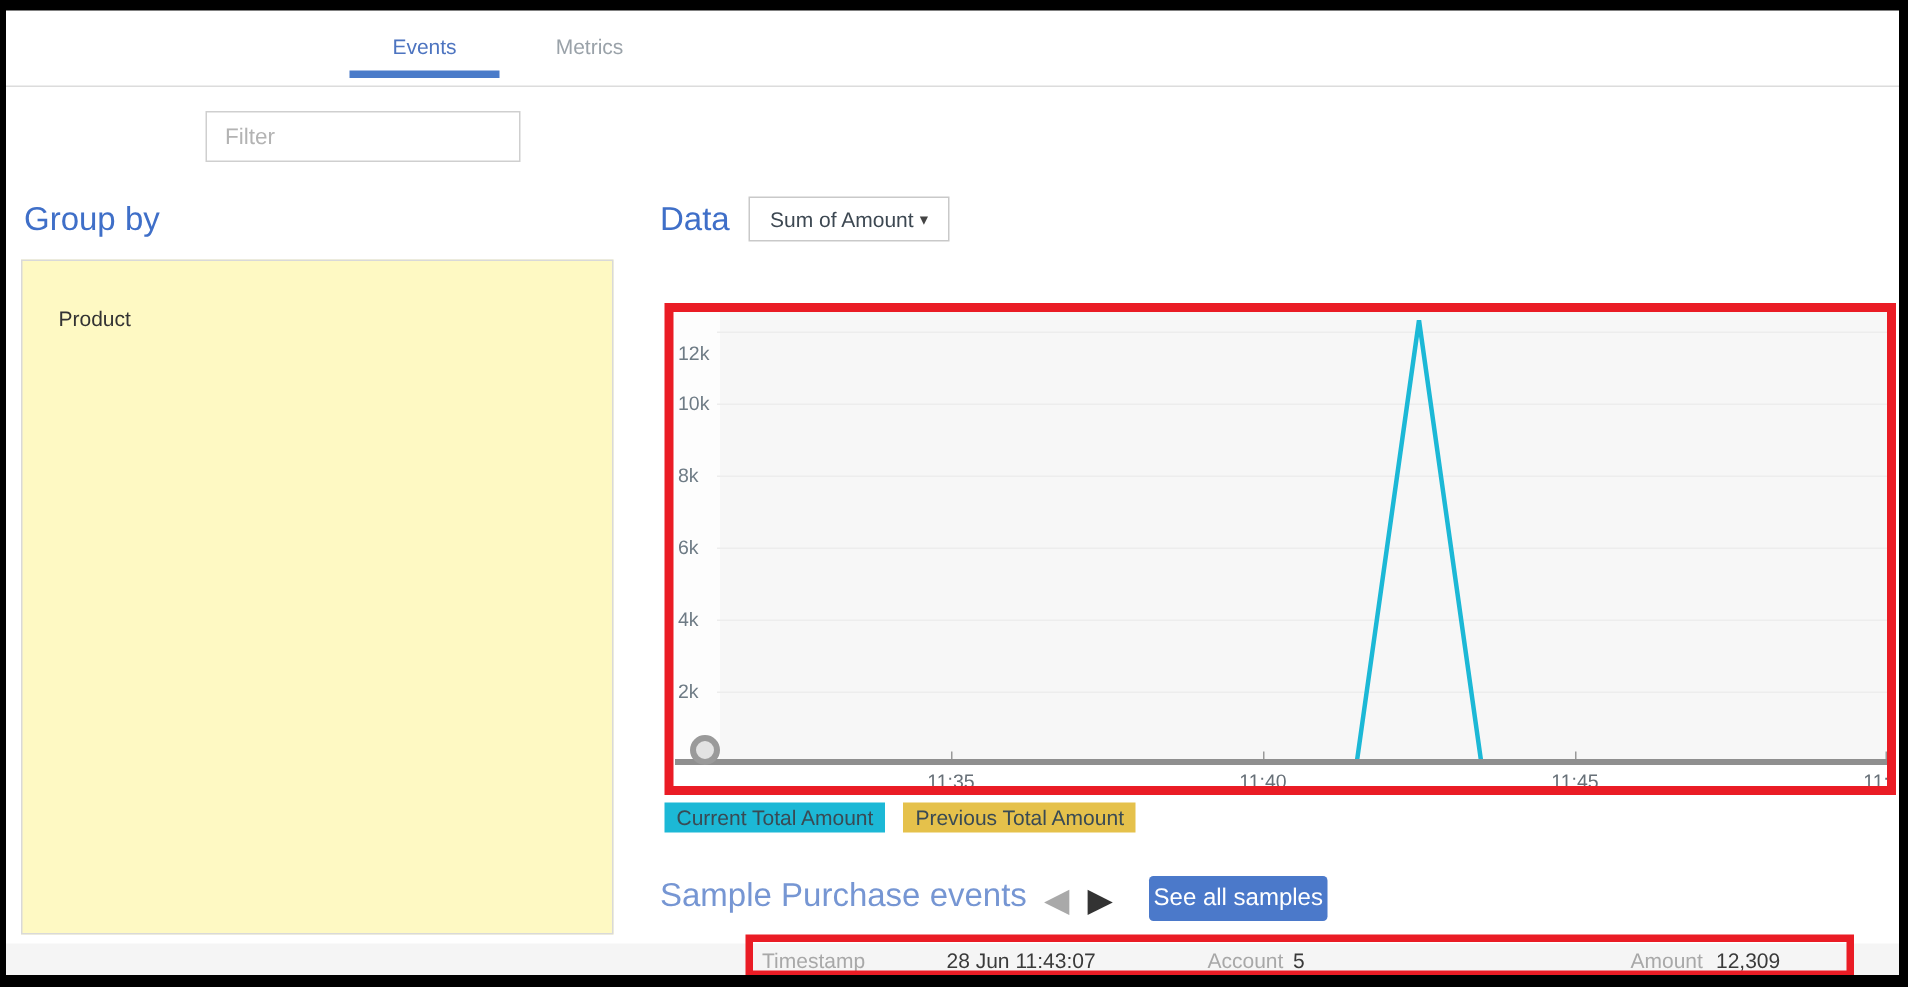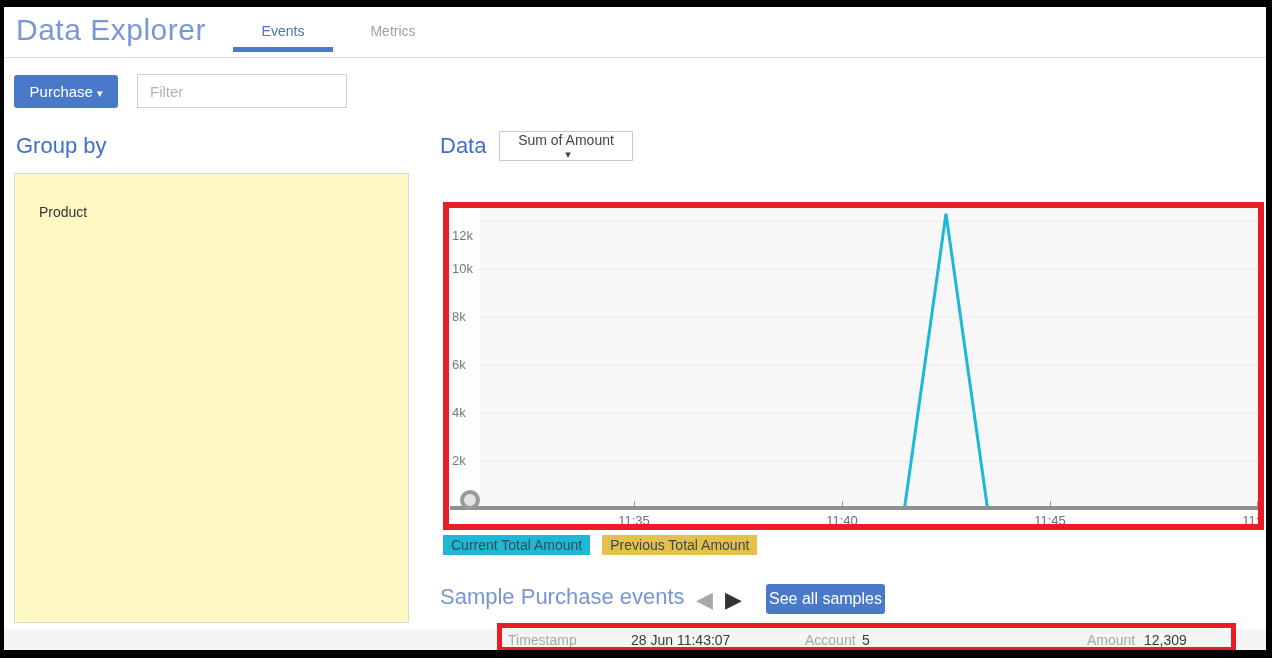--- a/index.html
+++ b/index.html
@@ -34,21 +34,21 @@
 
   
   .section-heading { font-size: 22px; font-weight: 300; color: #3f6fc8; }
   .groupby-heading { left: 12px; top: 126px; }
   .groupby-box { left: 10px; top: 166px; width: 395px; height: 450px; background: #fef9c3; border: 1px solid #d9d9d9; }
   .groupby-item { left: 24px; top: 30px; font-size: 14px; color: #333; cursor: pointer; position: absolute; }
 
   
   .plot-heading { left: 436px; top: 126px; }
   .agg-dropdown { left: 495px; top: 124px; width: 134px; height: 30px; background: #fff; border: 1px solid #c9c9c9;
-                  font-size: 14px; color: #3d4852; display: flex; align-items: center; justify-content: center; cursor: pointer; flex-direction: column; }
+                  font-size: 14px; color: #3d4852; display: flex; align-items: center; justify-content: center; cursor: pointer; }
   .agg-dropdown .caret { color: #444; }
 
   
   .chart { left: 446px; top: 201px; width: 808px; height: 326px; overflow: hidden; }
   .plot-bg { left: 0; top: 0; width: 808px; height: 300px; background: #f7f7f7; }
   .y-gutter { left: 0; top: 0; width: 30px; height: 300px; background: #fdfdfd; }
   .gridline { left: 28px; width: 780px; height: 1px; background: #ededed; }
   .y-label { left: 2px; width: 30px; height: 16px; font-size: 13px; color: #6e7b85; }
   .x-axis-line { left: 0; top: 298px; width: 808px; height: 4px; background: #8f8f8f; }
   .x-tick-mark { top: 293px; width: 1px; height: 5px; background: #9a9a9a; }
@@ -77,29 +77,25 @@
   .fld-value { color: #3a3a3a; position: absolute; }
   .f-ts-l { left: 504px; } .f-ts-v { left: 579px; margin-left: 48px; }
   .f-ac-l { left: 801px; } .f-ac-v { left: 858px; }
   .f-am-l { left: 1083px; } .f-am-v { left: 1140px; }
 </style>
 </head>
 <body>
 
 <div class="page">
 
-  <div class="abs app-title">Data Explorer</div>
   <div class="abs tab tab-events">Events</div>
   <div class="abs tab tab-metrics">Metrics</div>
   <div class="abs tab-underline"></div>
   <div class="abs header-divider"></div>
 
-  <button class="abs btn-blue event-type-btn">
-    <span>Purchase</span><span class="caret">▾</span>
-  </button>
   <input class="abs filter-input" type="text" placeholder="Filter" style="">
 
   <div class="abs section-heading groupby-heading">Group by</div>
   <div class="abs groupby-box">
     <div class="groupby-item">Product</div>
   </div>
 
   <div class="abs section-heading plot-heading">Data</div>
   <div class="abs agg-dropdown">
     <span>Sum of Amount</span>

